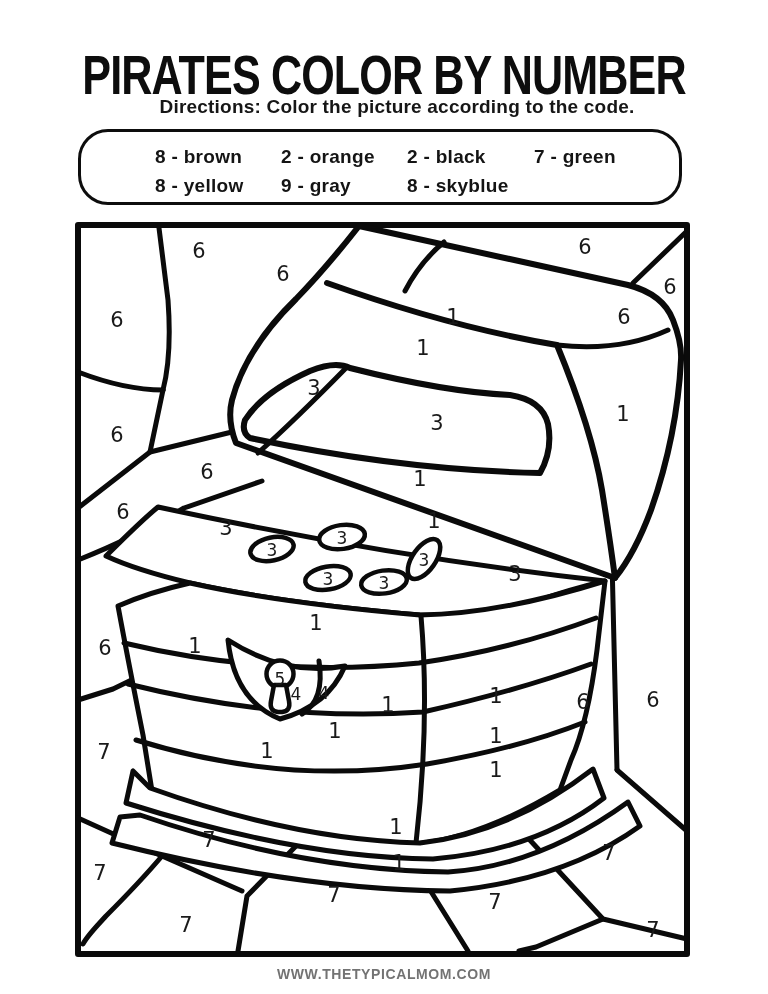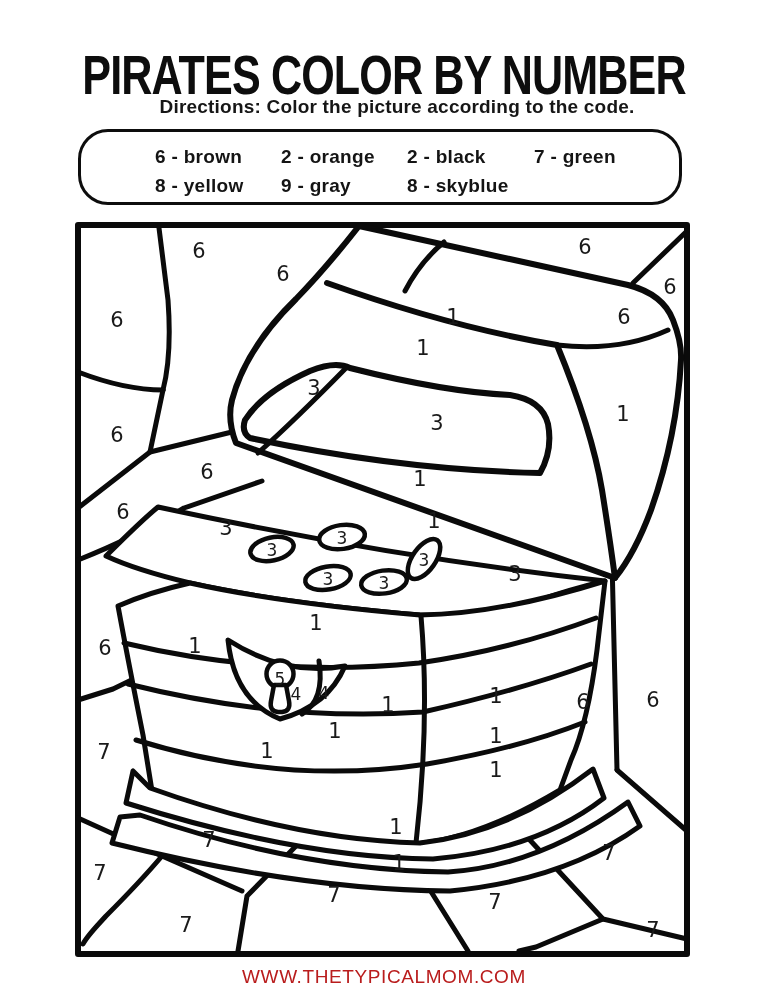--- a/index.html
+++ b/index.html
@@ -12,40 +12,40 @@
   #directions{position:absolute;left:0;top:96px;width:768px;text-align:center;
          font-size:19px;font-weight:bold;color:#161616;letter-spacing:.2px;padding-left:13px;}
   #legend-box{position:absolute;left:78px;top:129px;width:604px;height:76px;
          border:3.5px solid #0d0d0d;border-radius:30px;box-sizing:border-box;
          padding:10px 0 0 74px;}
   .legend-row{display:flex;height:29px;align-items:center;}
   .legend-cell{font-size:19px;font-weight:bold;color:#141414;letter-spacing:.3px;}
   .c0{width:126px;} .c1{width:126px;} .c2{width:127px;} .c3{width:120px;}
   #art{position:absolute;left:0;top:0;}
   #footer{position:absolute;left:0;top:966px;width:768px;text-align:center;
-         font-size:19px;font-weight:normal;color:#b91c1c;letter-spacing:.6px;}
+         font-size:14px;font-weight:bold;color:#737373;letter-spacing:.6px;}
   .ln{fill:none;stroke:var(--ink);stroke-width:5;stroke-linecap:round;stroke-linejoin:round;}
   .ln6{fill:none;stroke:var(--ink);stroke-width:6;stroke-linecap:round;stroke-linejoin:round;}
   .wh{fill:var(--paper);stroke:var(--ink);stroke-width:6;stroke-linejoin:round;}
   .wh5{fill:var(--paper);stroke:var(--ink);stroke-width:5;stroke-linejoin:round;}
   .wh4{fill:var(--paper);stroke:var(--ink);stroke-width:4.5;stroke-linejoin:round;}
   .num{font-family:"DejaVu Sans", sans-serif;font-size:21px;fill:#1a1a1a;text-anchor:middle;}
   .num.sm{font-size:17px;}
 </style>
 </head>
 <body>
 
 <div id="page">
 
   <div id="title">PIRATES COLOR BY NUMBER</div>
   <div id="directions">Directions:  Color the picture according to the code.</div>
 
   <div id="legend-box">
     <div class="legend-row">
-      <span class="legend-cell c0">6 - brown</span>
+      <span class="legend-cell c0">8 - brown</span>
       <span class="legend-cell c1">2 - orange</span>
       <span class="legend-cell c2">2 - black</span>
       <span class="legend-cell c3">7 - green</span>
     </div>
     <div class="legend-row">
       <span class="legend-cell c0">8 - yellow</span>
       <span class="legend-cell c1">9 - gray</span>
       <span class="legend-cell c2">8 - skyblue</span>
     </div>
   </div>

